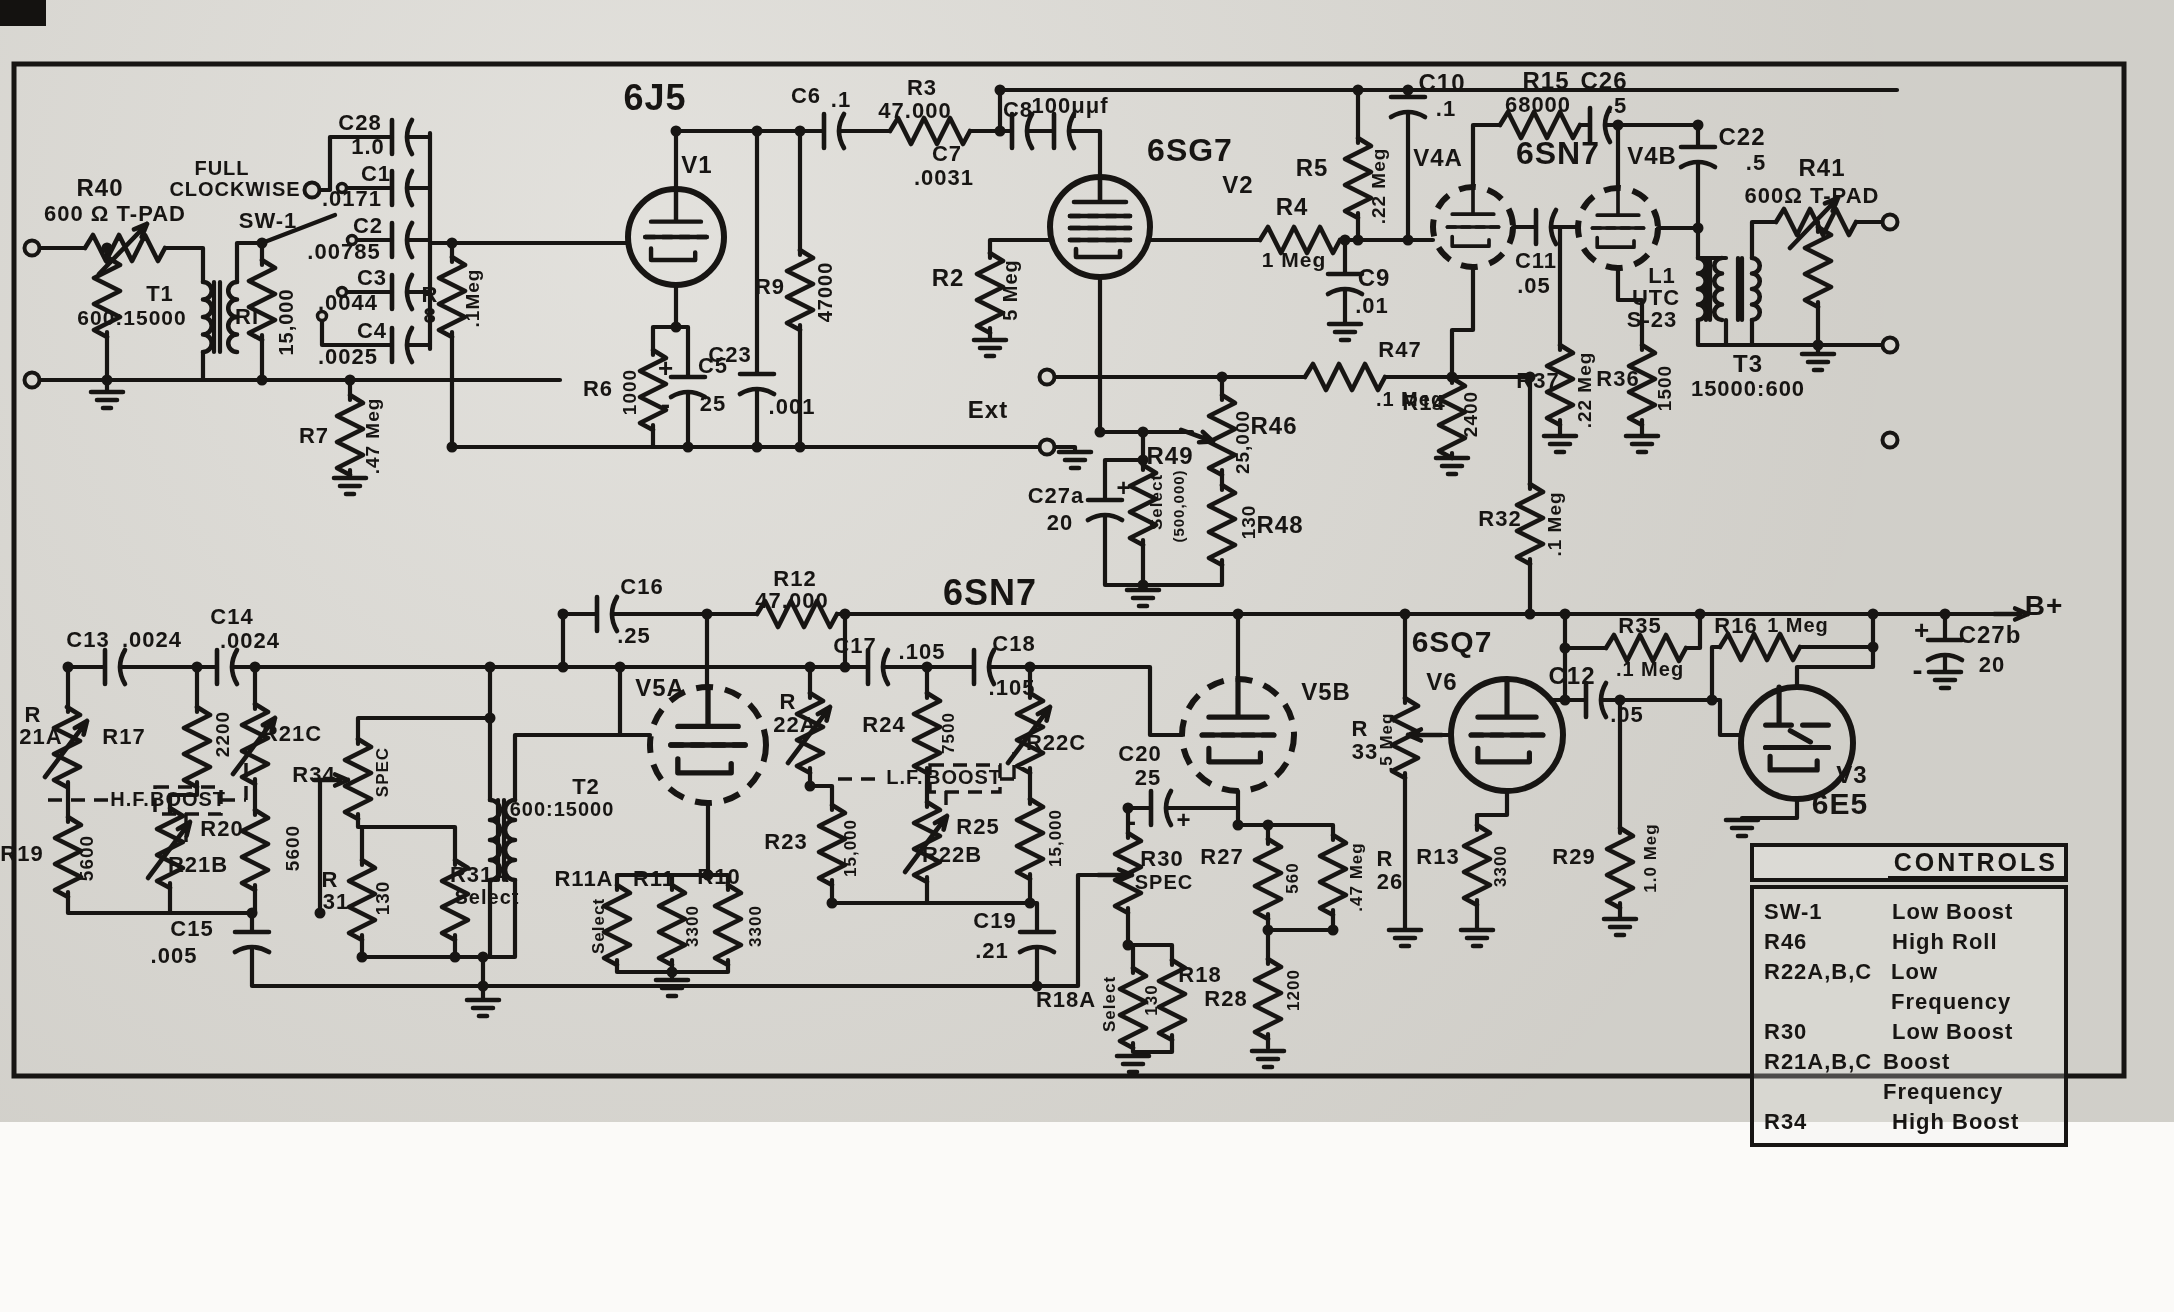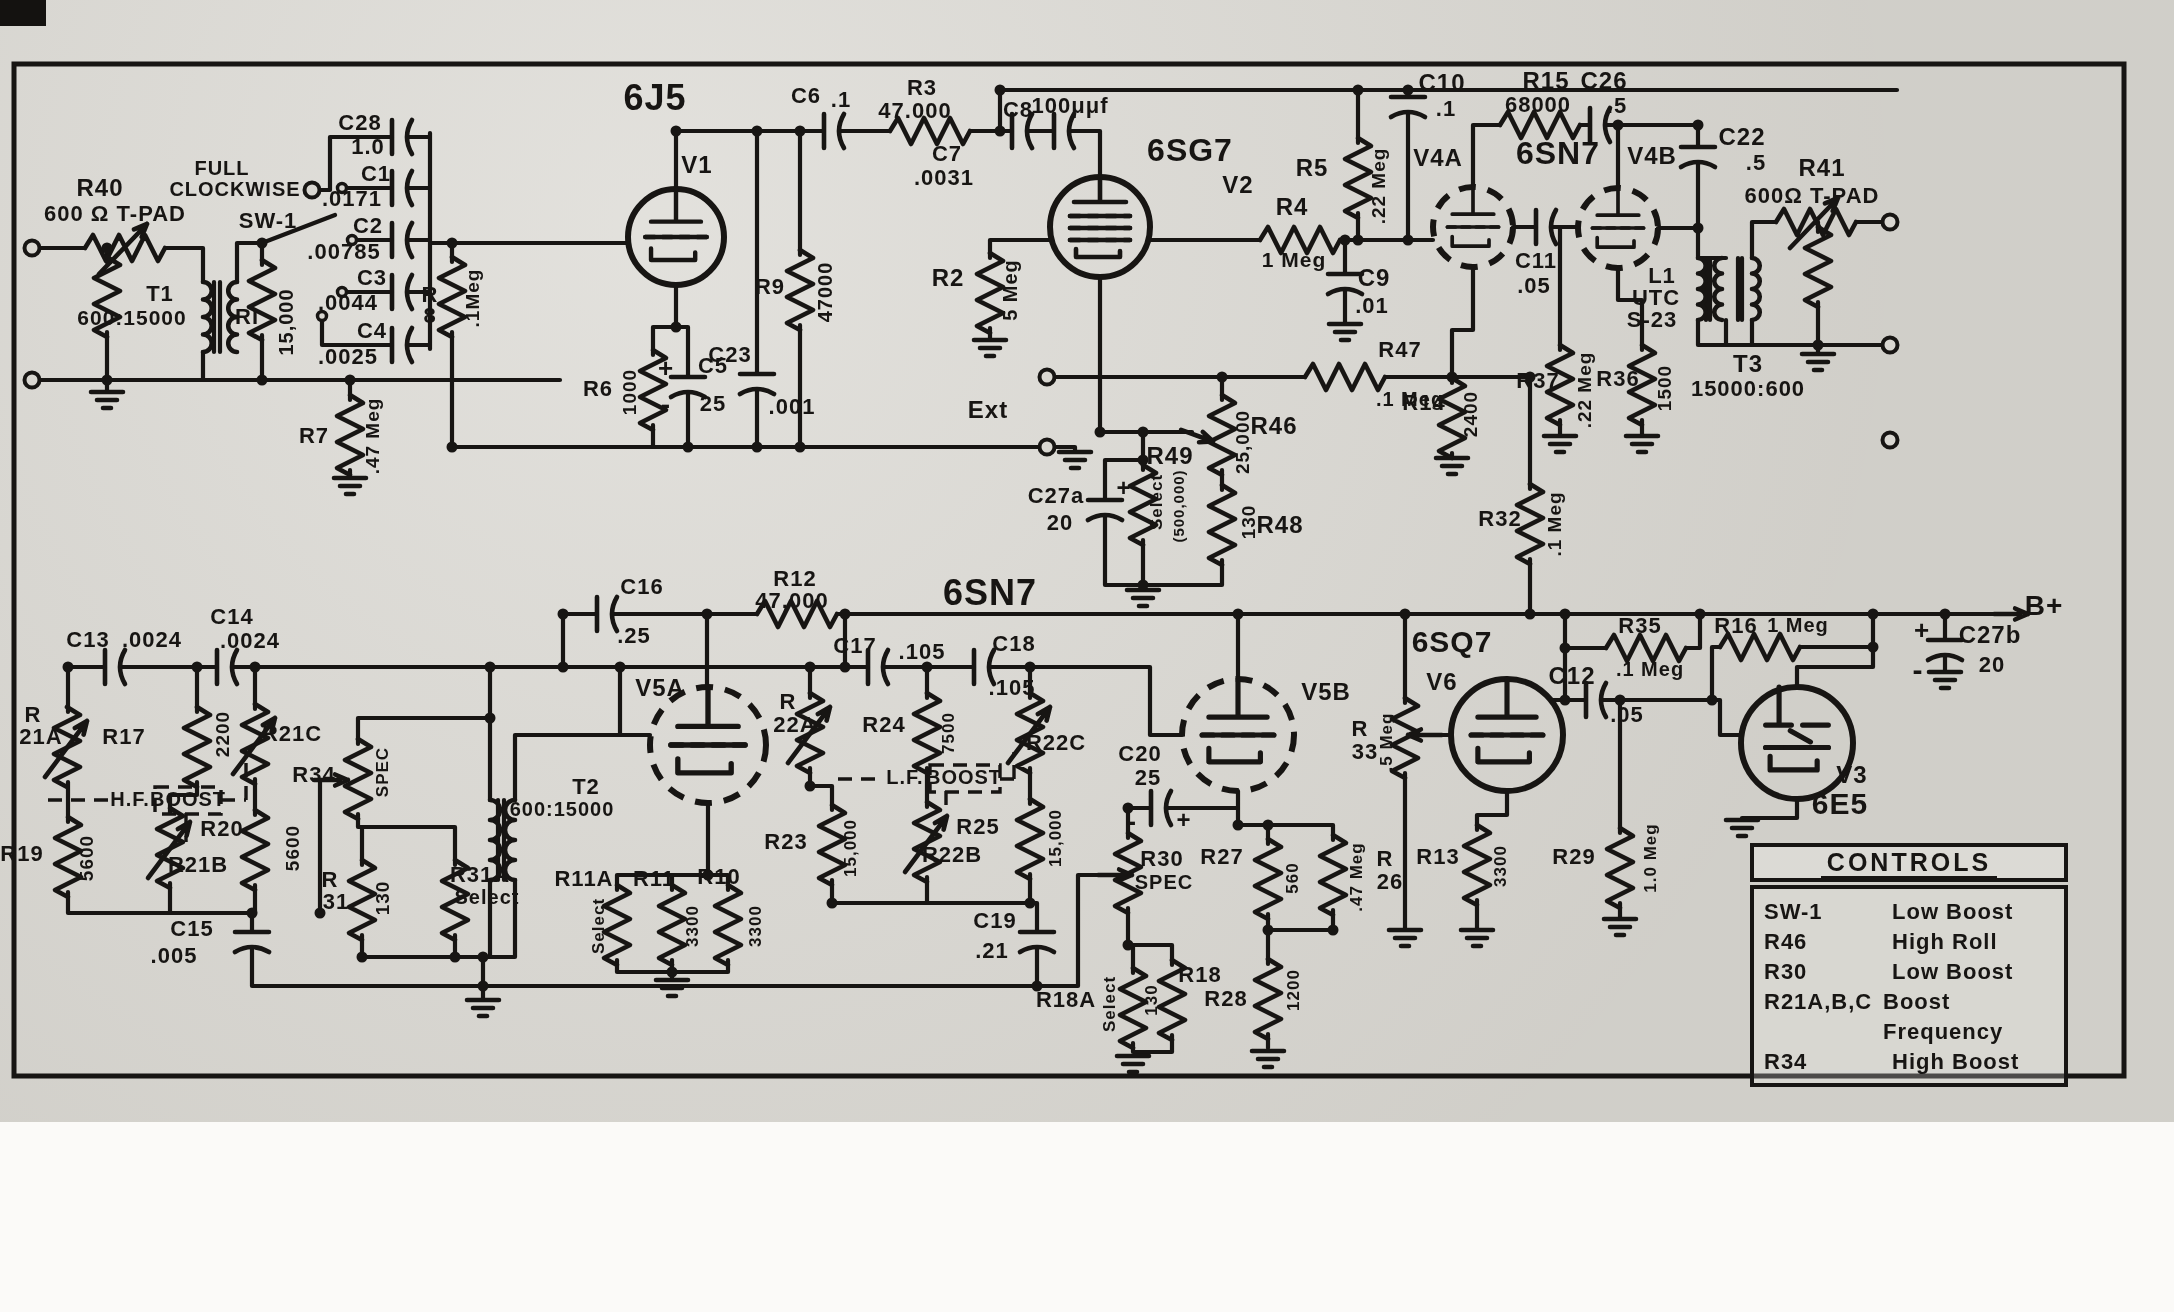--- a/index.html
+++ b/index.html
@@ -10,21 +10,21 @@
          background-image:radial-gradient(circle at 30% 20%, rgba(255,255,255,.25), rgba(0,0,0,.04) 70%);}
   svg{position:absolute;left:0;top:0;}
   .lbl{fill:#171513;font-weight:700;text-anchor:middle;dominant-baseline:middle;letter-spacing:1px;}
   .wire{stroke:#171513;stroke-width:4.2;fill:none;stroke-linecap:round;stroke-linejoin:round;}
   .dash{stroke:#171513;stroke-width:3.4;fill:none;stroke-dasharray:14 9;}
   .sym{stroke:#171513;stroke-width:4.6;fill:none;stroke-linecap:round;stroke-linejoin:round;}
   .env{stroke:#171513;stroke-width:6;fill:none;}
   .envd{stroke:#171513;stroke-width:6;fill:none;stroke-dasharray:17 12;}
   .frame{stroke:#171513;stroke-width:5;fill:none;}
   #controls-box{position:absolute;left:1750px;top:843px;width:318px;color:#171513;}
-  #controls-title{border:4px solid #171513;text-align:center;font-size:25px;font-weight:700;
+  #controls-title{border:4px solid #171513;text-align:right;font-size:25px;font-weight:700;
                   letter-spacing:3px;padding:1px 0;background:rgba(240,239,235,.35);}
   #controls-title span{border-bottom:3px solid #171513;padding:0 6px;}
   #controls-rows{border:4px solid #171513;margin-top:3px;padding:8px 0 6px 10px;background:rgba(240,239,235,.25);}
   .ctl-row{display:flex;font-size:22px;font-weight:700;line-height:30px;letter-spacing:1px;}
   .ctl-ref{width:128px;}
   .blob{position:absolute;background:#141210;}
 </style>
 </head>
 <body>
 
@@ -538,20 +538,24 @@
   <div id="controls-rows">
       <div class="ctl-row">
         <div class="ctl-ref">SW-1</div>
         <div>Low Boost</div>
       </div>
       <div class="ctl-row">
         <div class="ctl-ref">R46</div>
         <div>High Roll</div>
       </div>
       <div class="ctl-row">
+        <div class="ctl-ref">R22A,B,C</div>
+        <div>Low Frequency</div>
+      </div>
+      <div class="ctl-row">
         <div class="ctl-ref">R30</div>
         <div>Low Boost</div>
       </div>
       <div class="ctl-row">
         <div class="ctl-ref">R21A,B,C</div>
         <div>Boost Frequency</div>
       </div>
       <div class="ctl-row">
         <div class="ctl-ref">R34</div>
         <div>High Boost</div>

